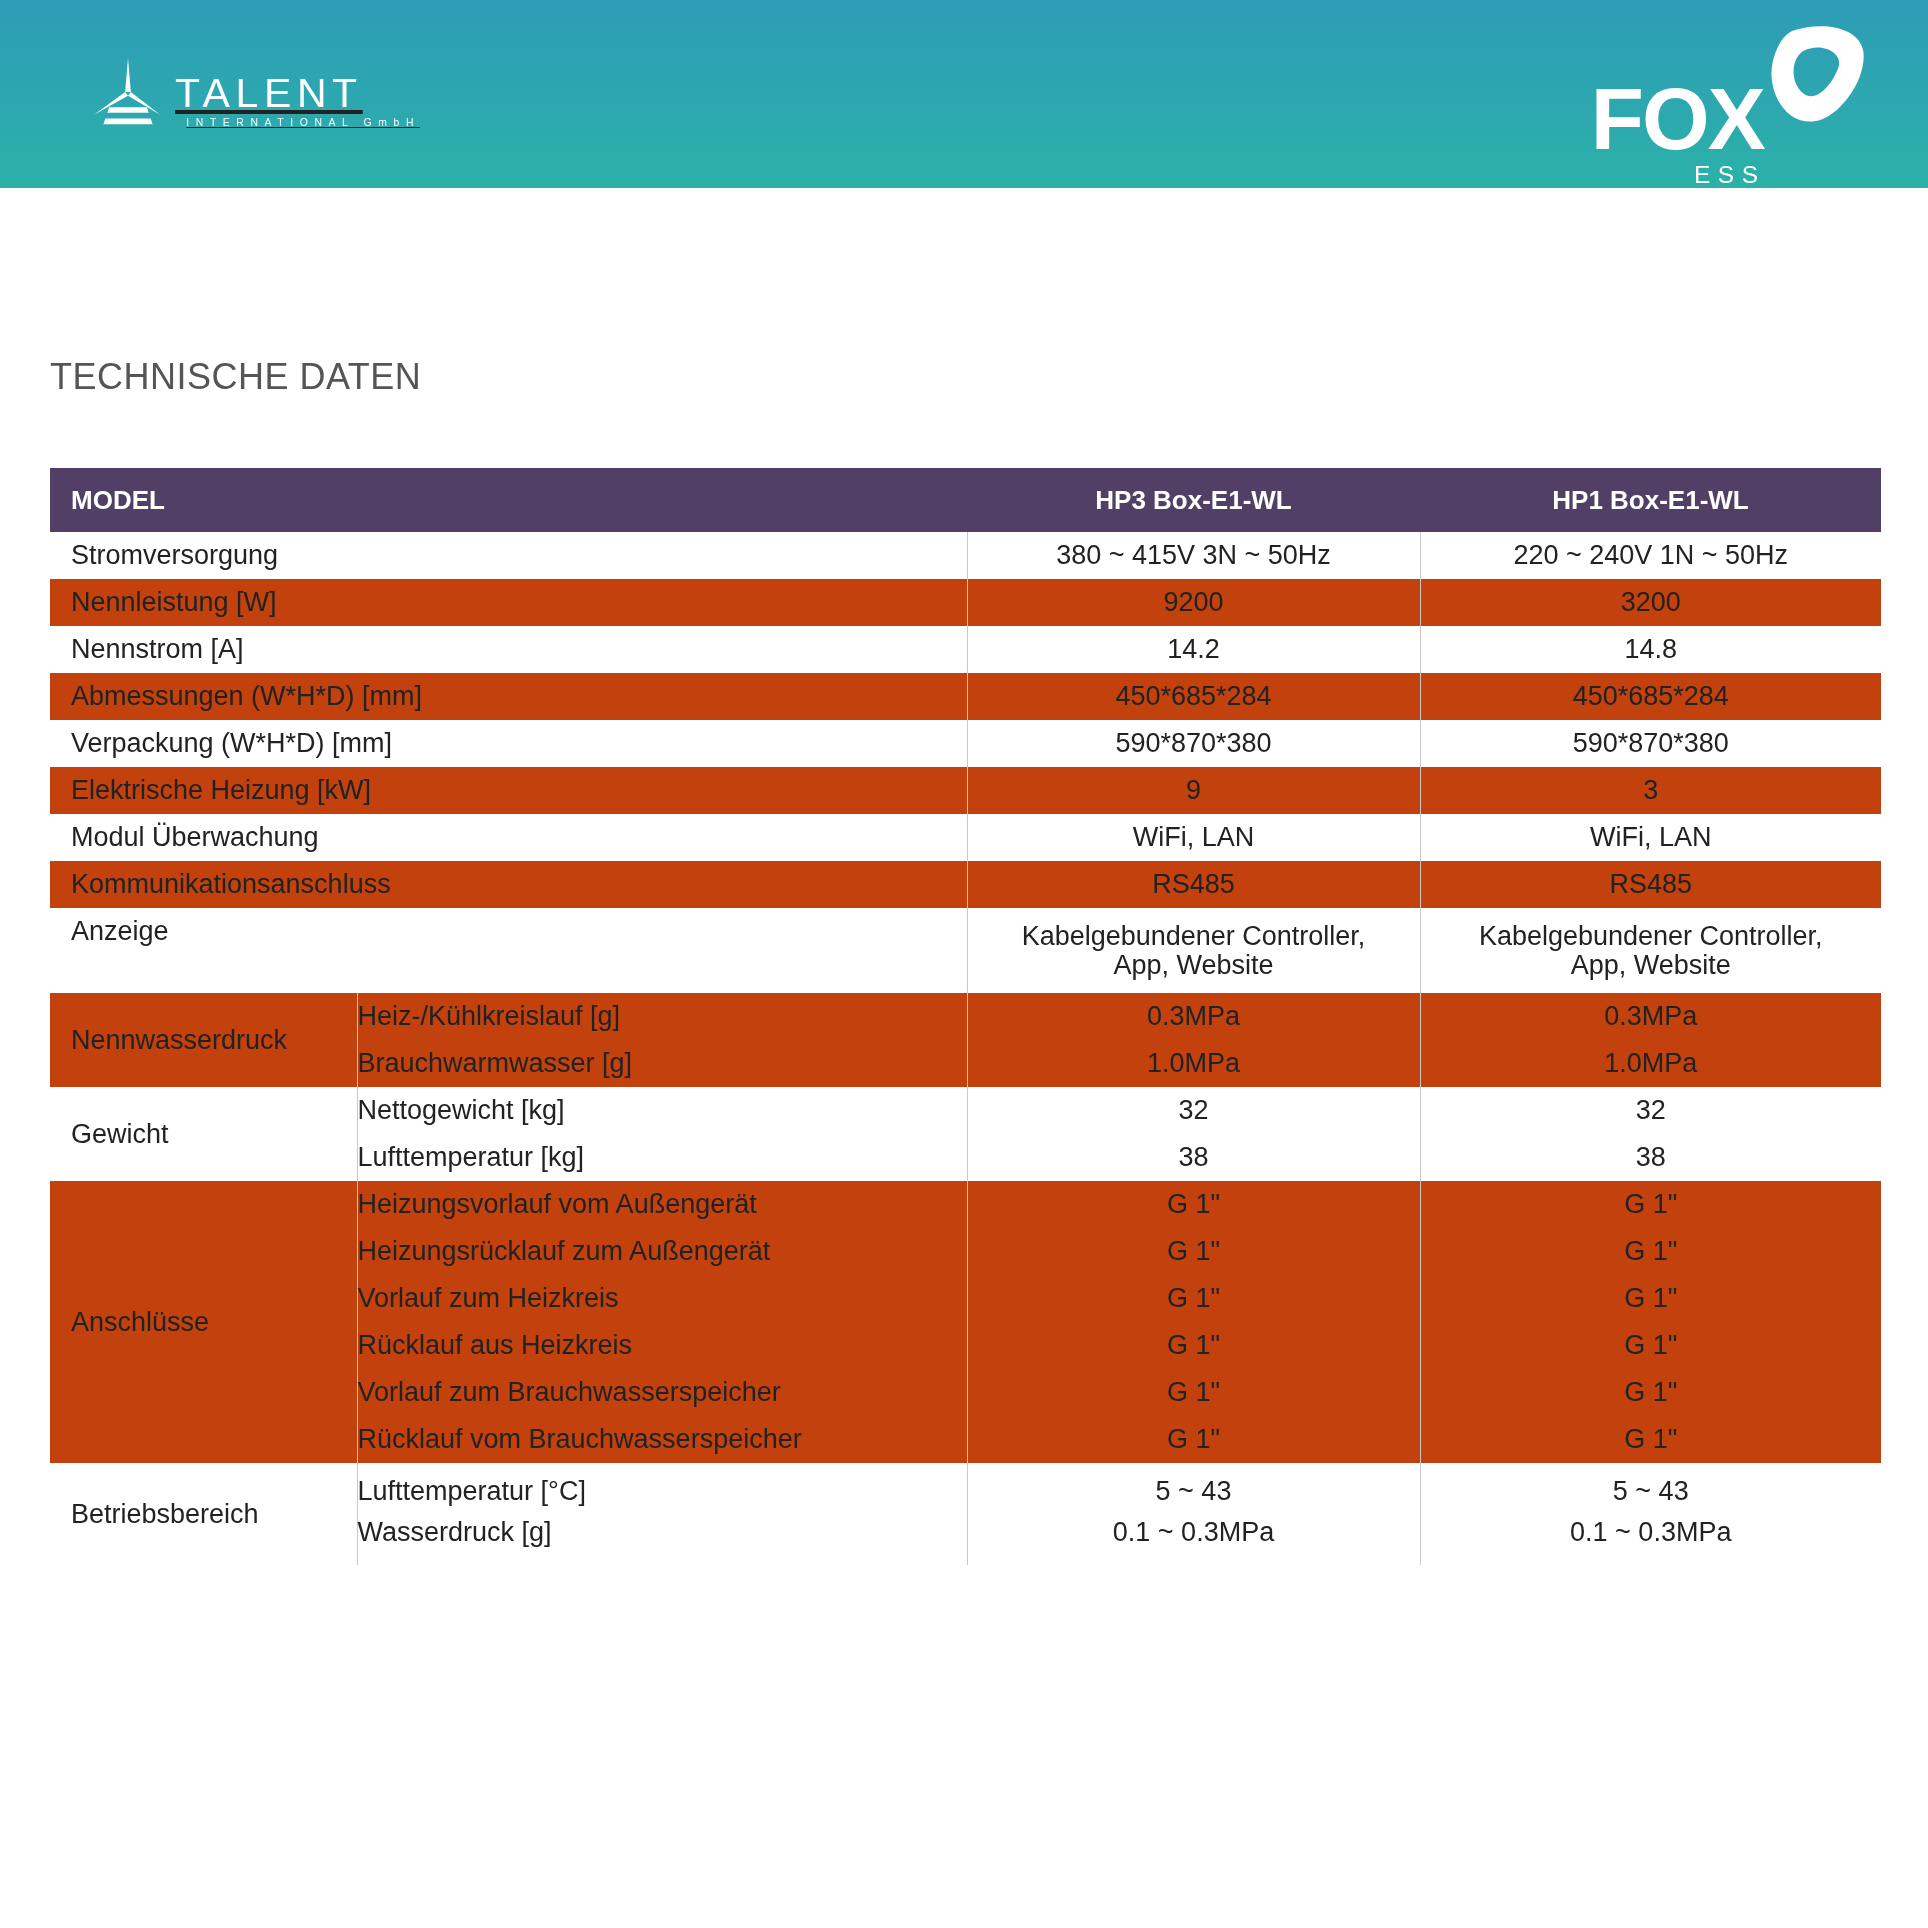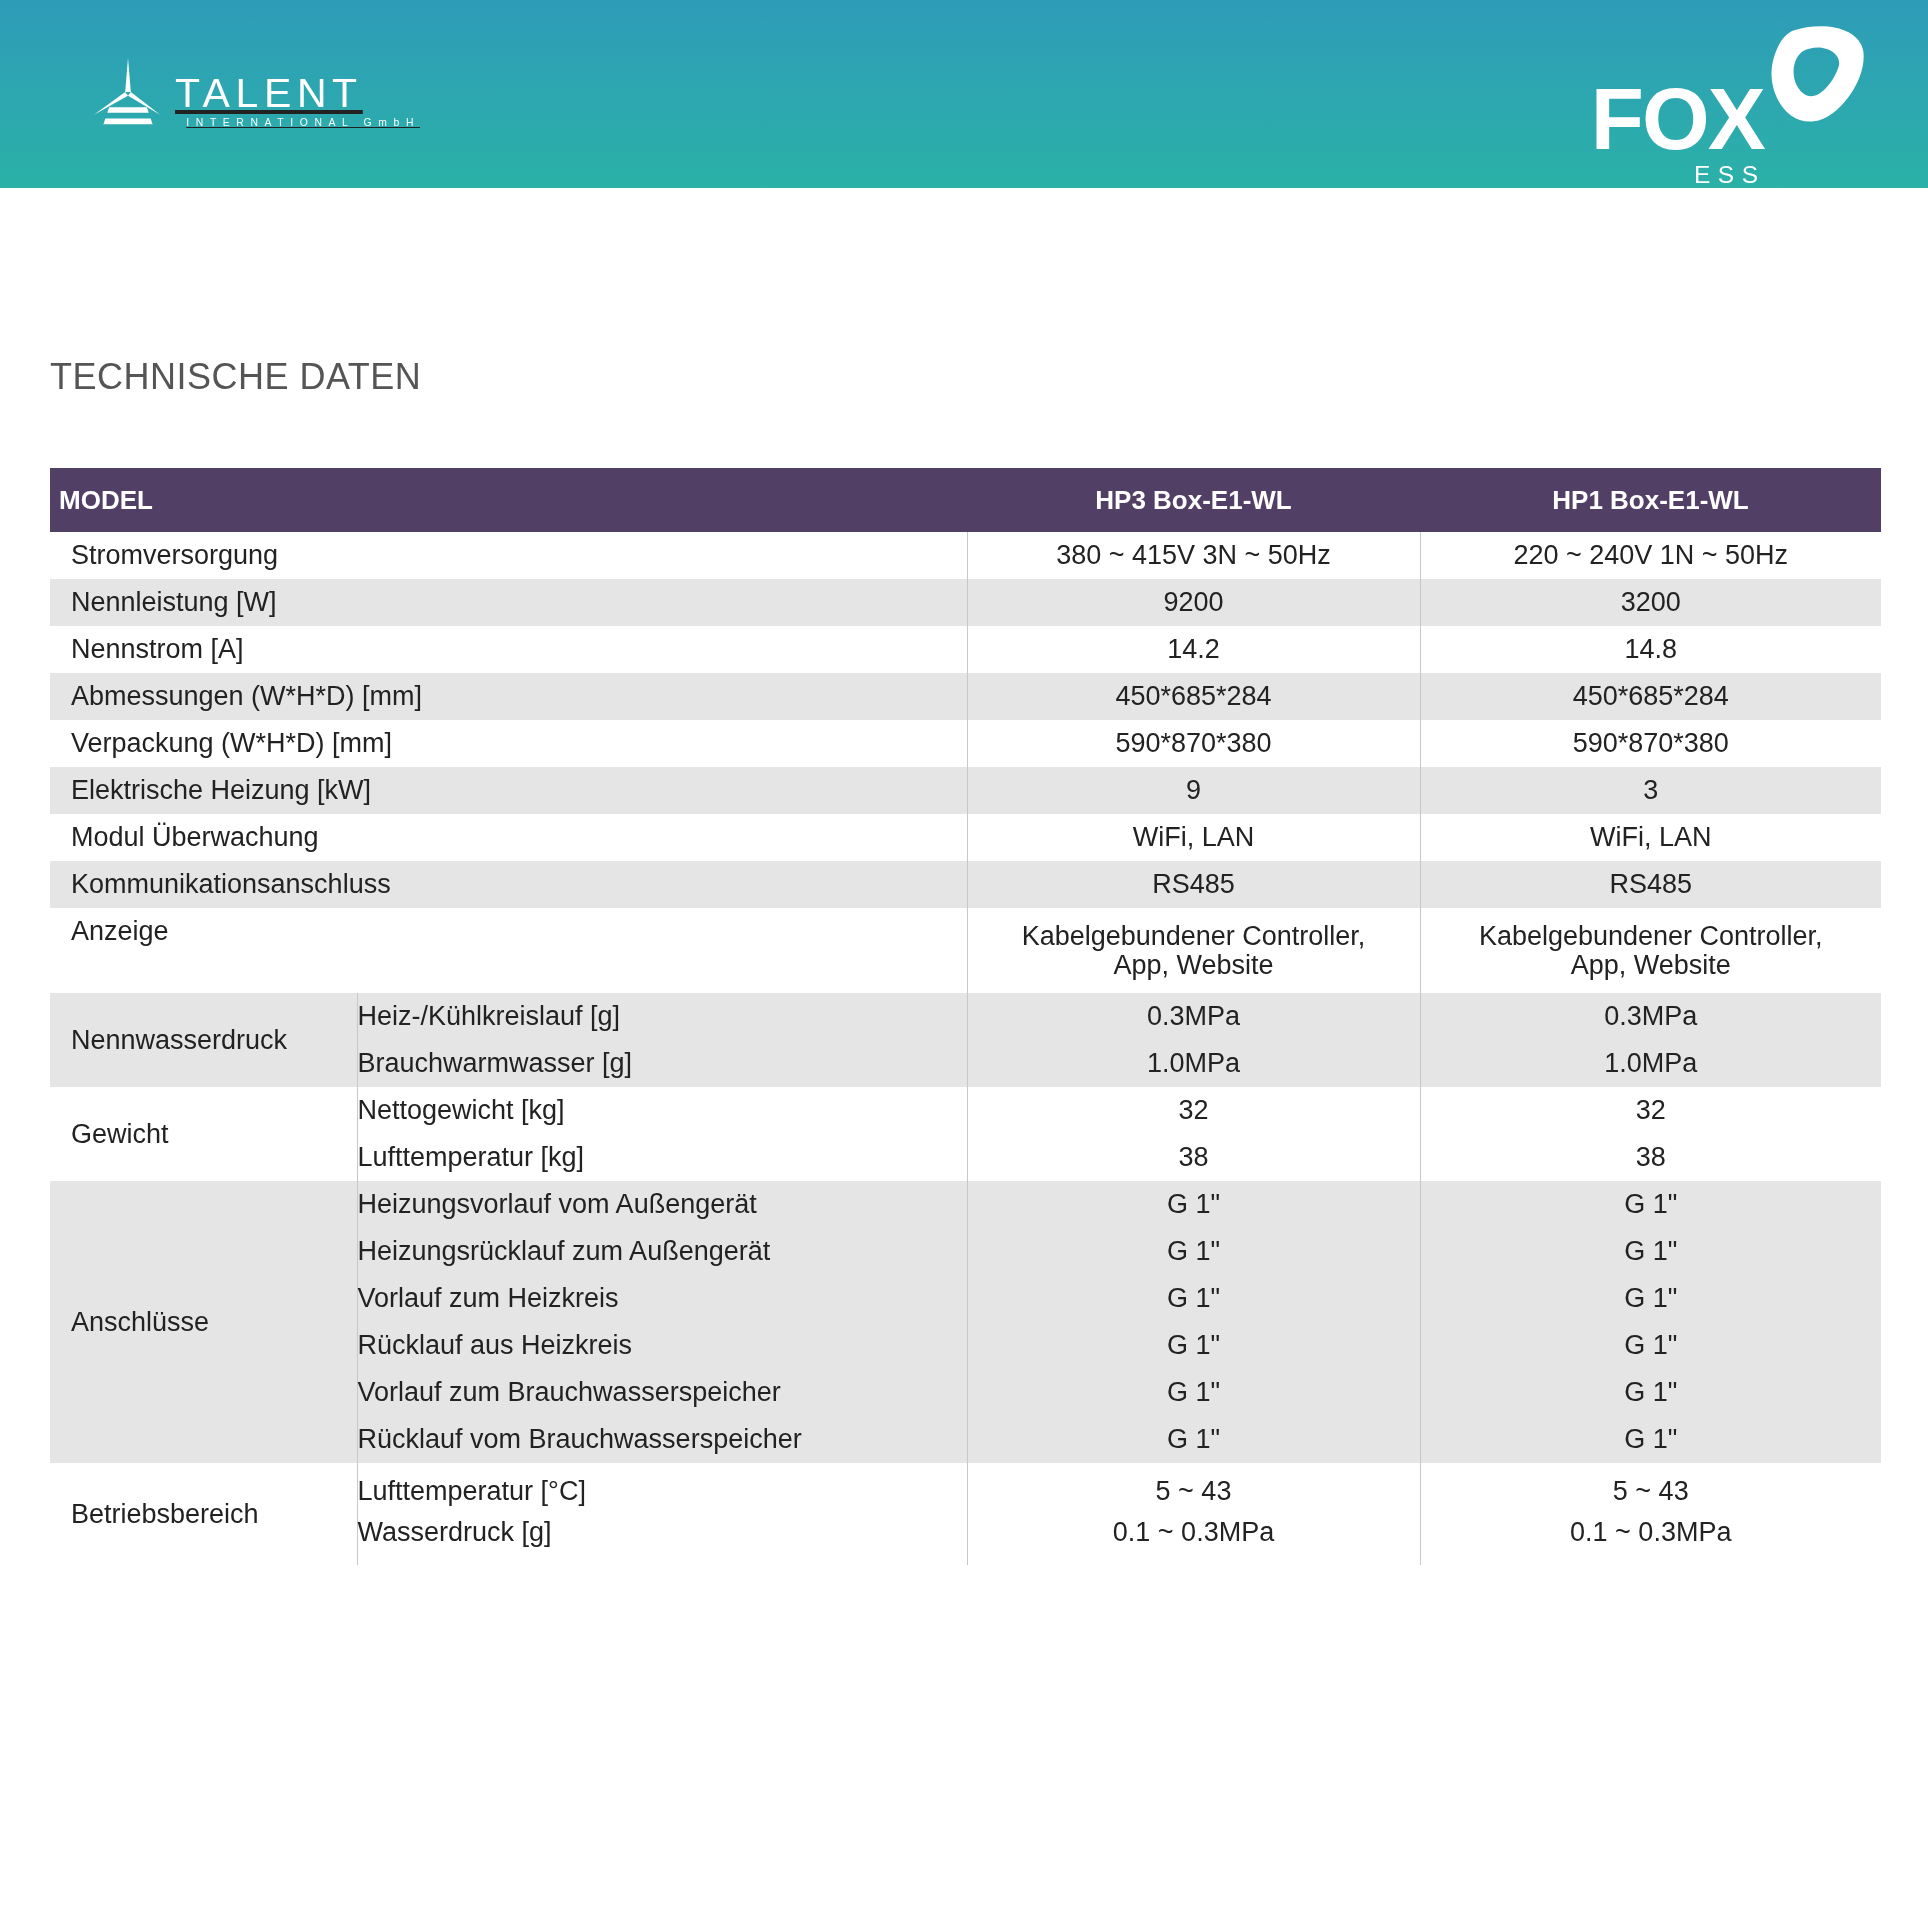--- a/index.html
+++ b/index.html
@@ -16,26 +16,26 @@
 
   .fox { position: absolute; left: 1544px; top: 22.6px; width: 282px; height: 151px; color: #fff; margin-left: 44px; }
   .fox-name { position: absolute; left: 2.8px; top: 49px; font-size: 87px; font-weight: 700; letter-spacing: -1.9px; line-height: 94px; }
   .fox-sub { position: absolute; left: 106px; top: 139px; font-size: 24.5px; letter-spacing: 7.5px; line-height: 26px; }
   .fox svg { position: absolute; left: 177px; top: 0; }
 
   .title { position: absolute; left: 50px; top: 356px; font-size: 36px; color: #555; font-weight: 400; letter-spacing: 0.5px; }
 
   table { position: absolute; left: 50px; top: 468px; width: 1831px; border-collapse: collapse; font-size: 27px; }
   th { background: #513f66; color: #fff; font-weight: 700; height: 64px; font-size: 26px; }
-  th.model { text-align: left; padding-left: 9px; }
+  th.model { text-align: left; padding-left: 21px; }
   td { height: 47px; padding: 0; vertical-align: middle; }
   td.lab { padding-left: 21px; }
   td.sub { }
   td.val { text-align: center; }
-  .g td { background: #e5e5e5; }
+  .g td { background: #c2410c; }
   .vl { border-left: 1.9px solid #c8c8c8; }
   td.two { height: 85px; line-height: 29px; margin-top: 32px; }
   .stack div { height: 47px; line-height: 47px; }
   .stack2 div { height: 41px; line-height: 41px; }
 </style>
 </head>
 <body>
 
 <div class="banner">
   <div class="talent">

